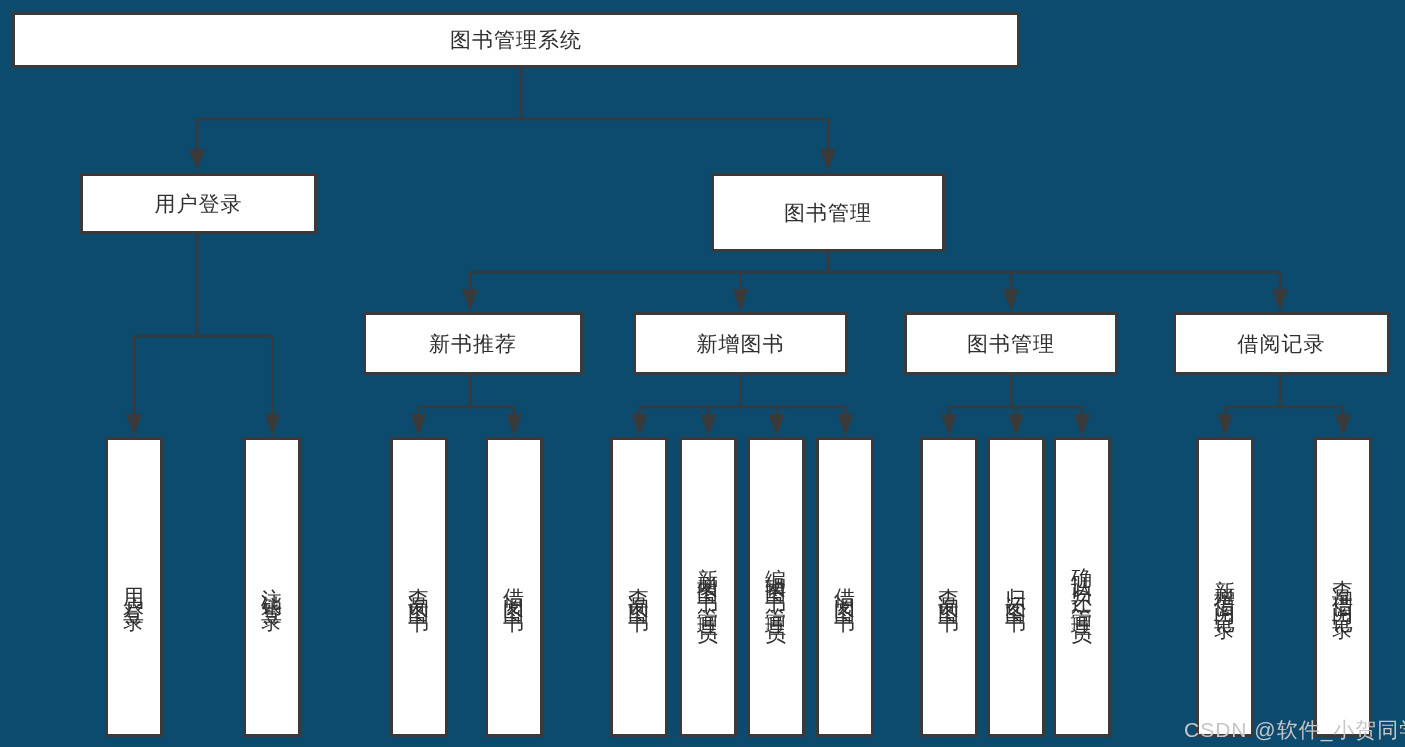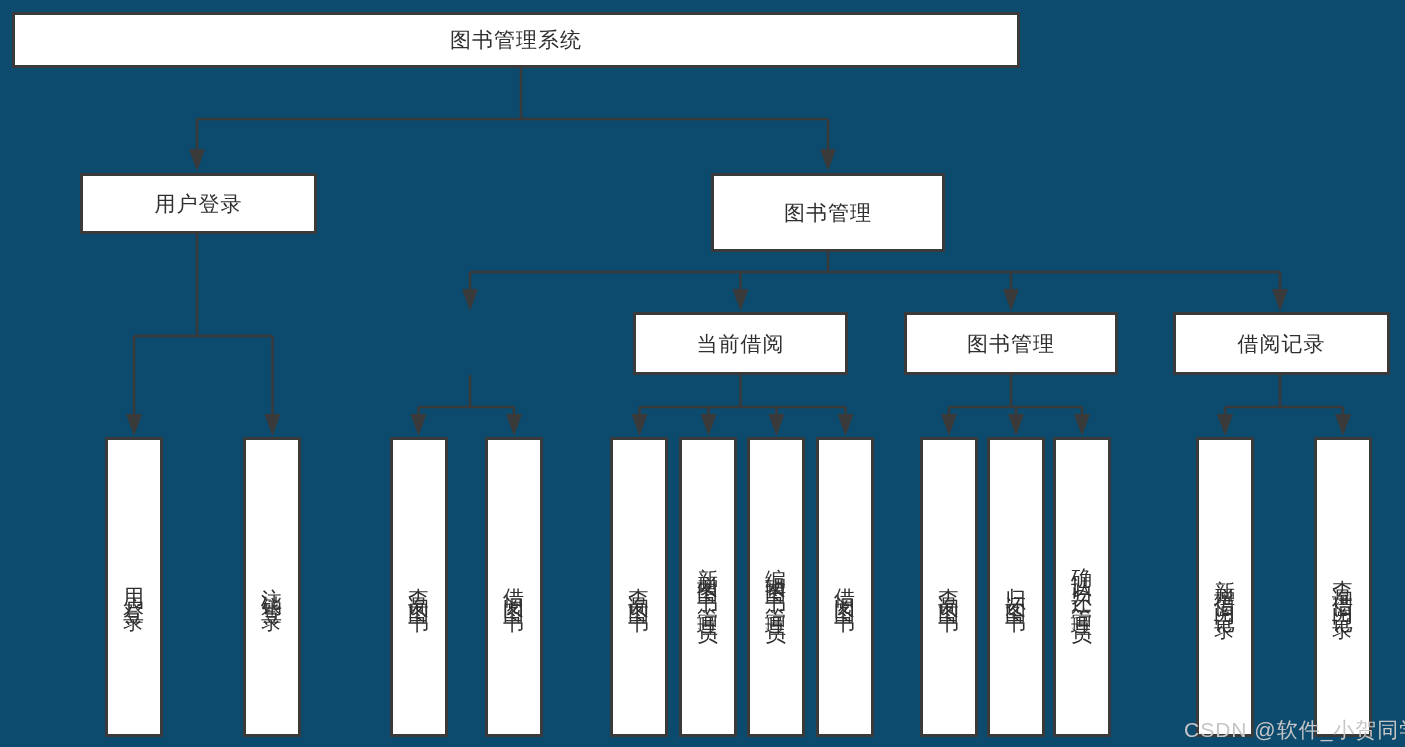--- a/index.html
+++ b/index.html
@@ -133,22 +133,25 @@
     <span class="h-label">图书管理系统</span>
   </div>
 
   <div class="box n-login">
     <span class="h-label">用户登录</span>
   </div>
   <div class="box n-mgmt">
     <span class="h-label">图书管理</span>
   </div>
 
+  <div class="box n-newbook">
+    <span class="h-label">新书推荐</span>
+  </div>
   <div class="box n-borrow">
-    <span class="h-label">当前借阅</span>
+    <span class="h-label">新增图书</span>
   </div>
   <div class="box n-current">
     <span class="h-label">图书管理</span>
   </div>
   <div class="box n-record">
     <span class="h-label">借阅记录</span>
   </div>
 
   <div class="box leaf l-userlogin">
     <span class="v-label">用户登录</span>

